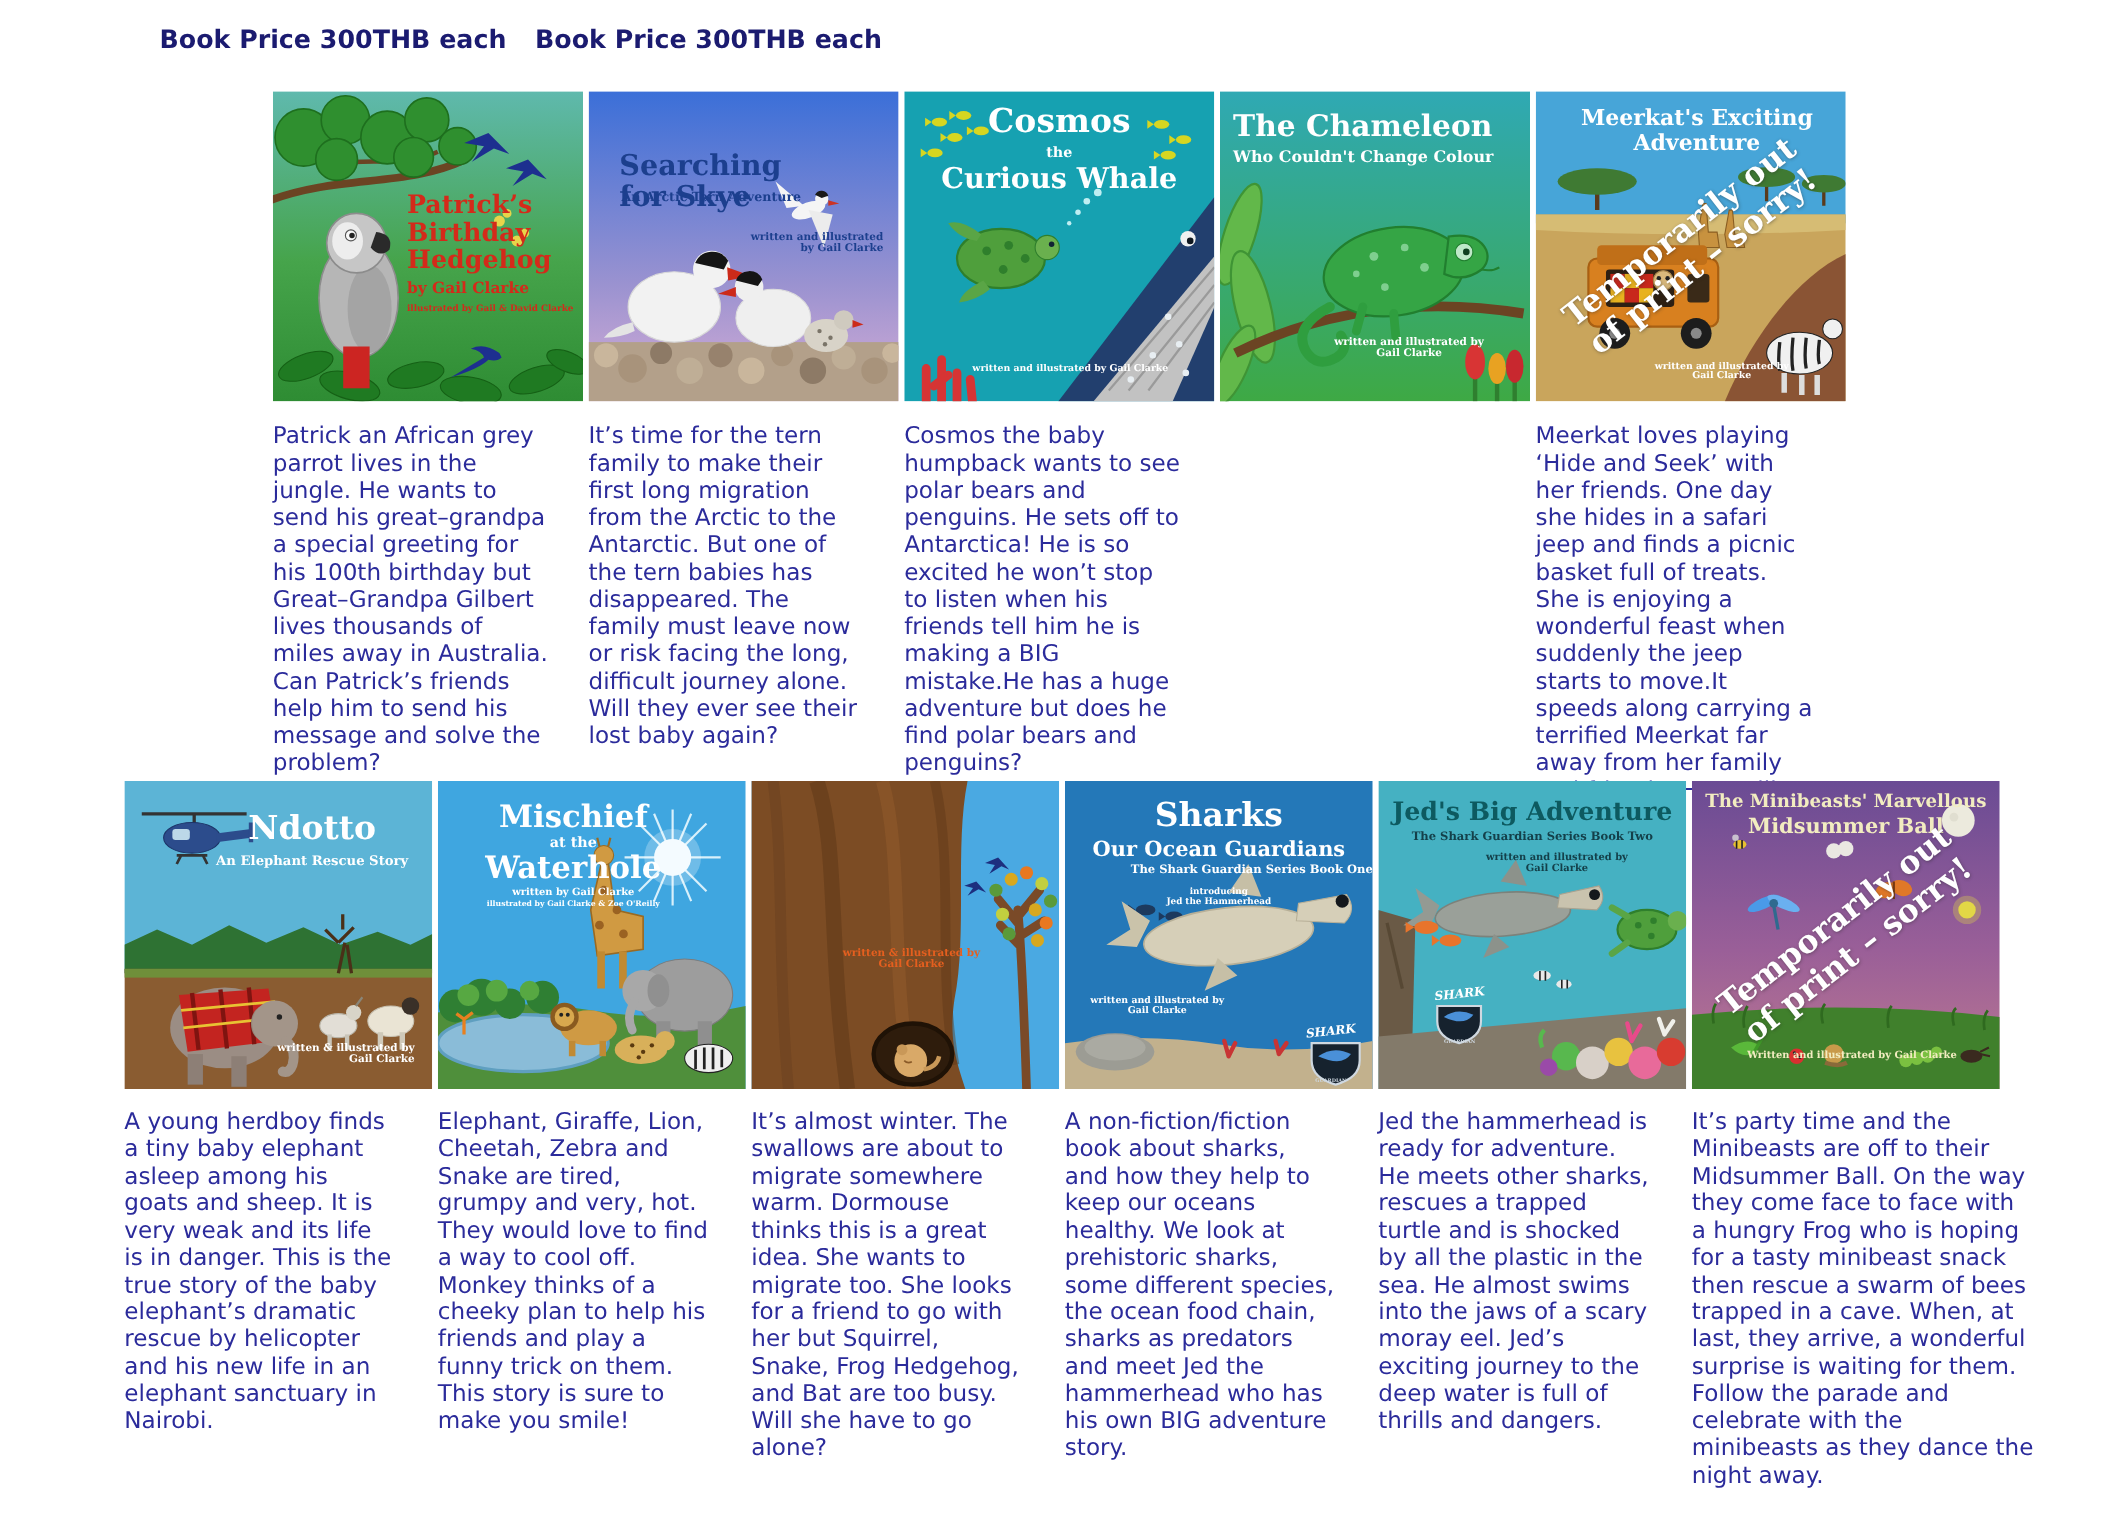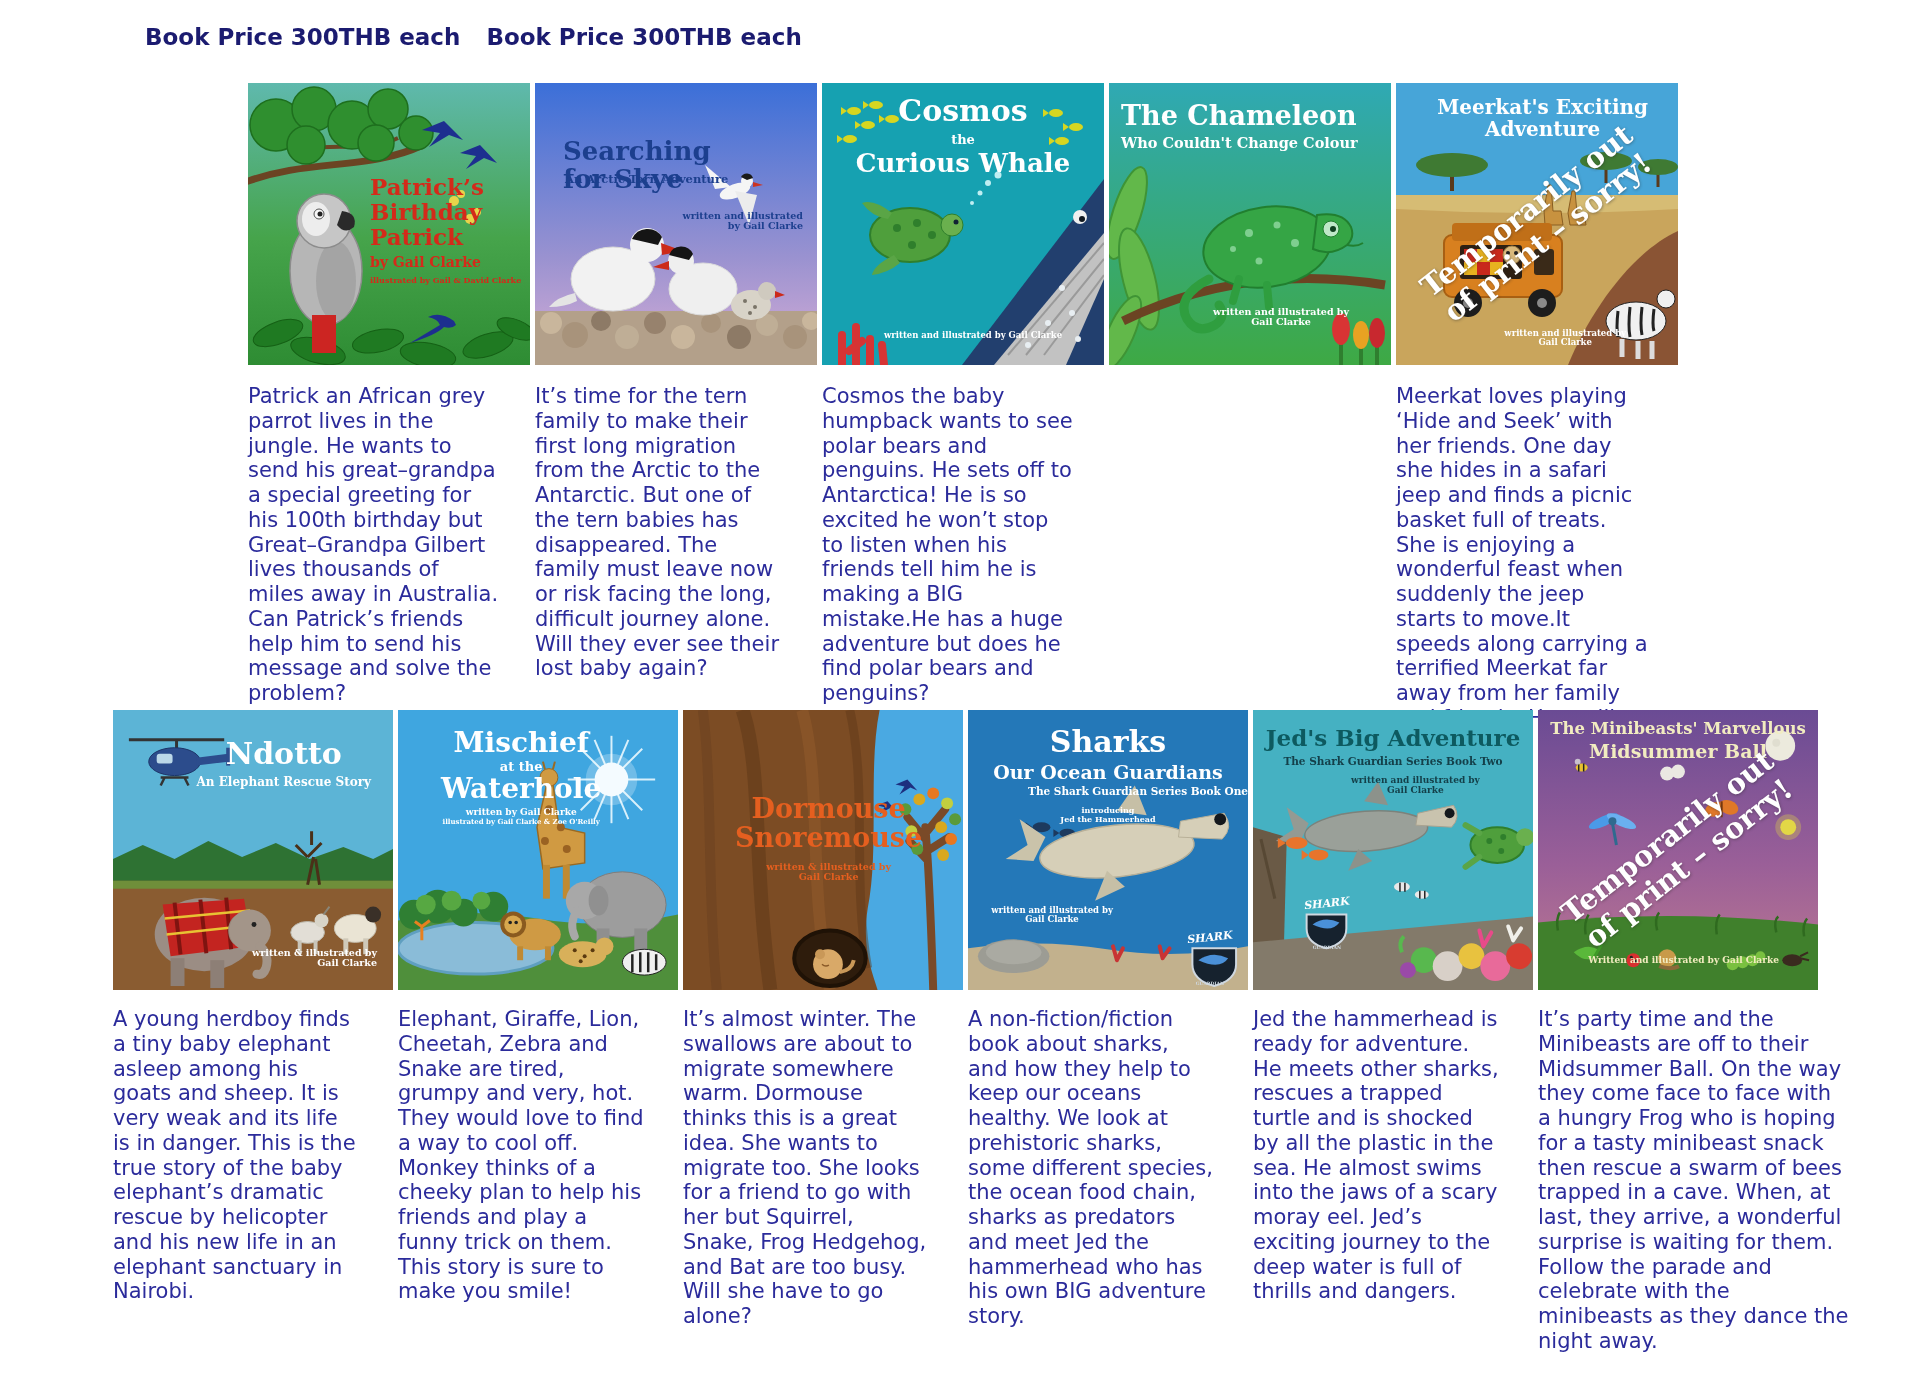--- a/index.html
+++ b/index.html
@@ -82,21 +82,21 @@
           <circle cx="76" cy="138" r="27" fill="#c6c6c6" stroke="#8c8c8c" stroke-width="1.5"></circle>
           <ellipse cx="68" cy="136" rx="14" ry="17" fill="#ededed"></ellipse>
           <circle cx="71" cy="131" r="5" fill="#f8f8f8" stroke="#555" stroke-width="1"></circle>
             <circle cx="72" cy="131" r="2.5" fill="#222"></circle>
           <path d="M94,128 q16,2 12,16 q-9,8 -17,-2 z" fill="#2a2a2a"></path>
           <path d="M206,238 q-14,-10 -26,-4 q10,2 12,8 l-30,18 q26,-8 34,-16 q8,2 12,-2 z" fill="#1d2f8f"></path>
         </svg>
         <div class="cover-text" style="left:122px;top:92px;font-size:23px;color:#d42a1a;">
           <div>Patrick’s</div>
           <div>Birthday</div>
-          <div>Patrick</div>
+          <div>Hedgehog</div>
         </div>
         <div class="cover-text" style="left:122px;top:172px;font-size:14px;color:#d42a1a;">by Gail Clarke</div>
         <div class="cover-text" style="left:122px;top:193px;font-size:8px;color:#d42a1a;">illustrated by Gail &amp; David Clarke</div>
       </div>
       <p class="desc">Patrick an African grey parrot lives in the jungle. He wants to send his great–grandpa a special greeting for his 100th birthday but Great–Grandpa Gilbert lives thousands of miles away in Australia. Can Patrick’s friends help him to send his message and solve the problem?</p>
     </div>
 
     <div class="card">
       <div class="cover">
         <svg viewBox="0 0 282 282" preserveAspectRatio="none">
@@ -479,24 +479,20 @@
           <path d="M60,0 C80,60 70,150 88,282" stroke="#5e3818" stroke-width="14" fill="none" opacity="0.55"></path>
           <path d="M120,0 C140,70 126,180 148,282" stroke="#935c2c" stroke-width="12" fill="none" opacity="0.5"></path>
           <path d="M20,0 C30,80 24,180 34,282" stroke="#6a4020" stroke-width="10" fill="none" opacity="0.5"></path>
           <path d="M168,0 C186,80 170,170 186,260" stroke="#5e3818" stroke-width="9" fill="none" opacity="0.45"></path>
           <ellipse cx="148" cy="250" rx="36" ry="28" fill="#2e1c0c" stroke="#1f1206" stroke-width="4"></ellipse>
           <circle cx="146" cy="256" r="15" fill="#d9a968"></circle>
           <circle cx="138" cy="246" r="5" fill="#c99858"></circle>
           <path d="M140,256 q3,3 7,1" stroke="#8a5a28" stroke-width="1.5" fill="none"></path>
           <path d="M158,264 q12,-2 14,-12" stroke="#c99858" stroke-width="4" fill="none"></path>
         </svg>
-        <div class="cover-text tc" style="left:10%;width:84%;top:84px;font-size:27px;color:#e55f1f;">
-          <div>Dormouse</div>
-          <div>Snoremouse</div>
-        </div>
         <div class="cover-text tc" style="left:14%;width:76%;top:152px;font-size:9.5px;color:#e55f1f;">
           <div>written &amp; illustrated by</div>
           <div>Gail Clarke</div>
         </div>
       </div>
       <p class="desc">It’s almost winter. The swallows are about to migrate somewhere warm. Dormouse thinks this is a great idea. She wants to migrate too. She  looks for a friend to go with her but Squirrel, Snake, Frog Hedgehog, and Bat are too busy. Will she have to go alone?</p>
     </div>
 
     <div class="card">
       <div class="cover">

